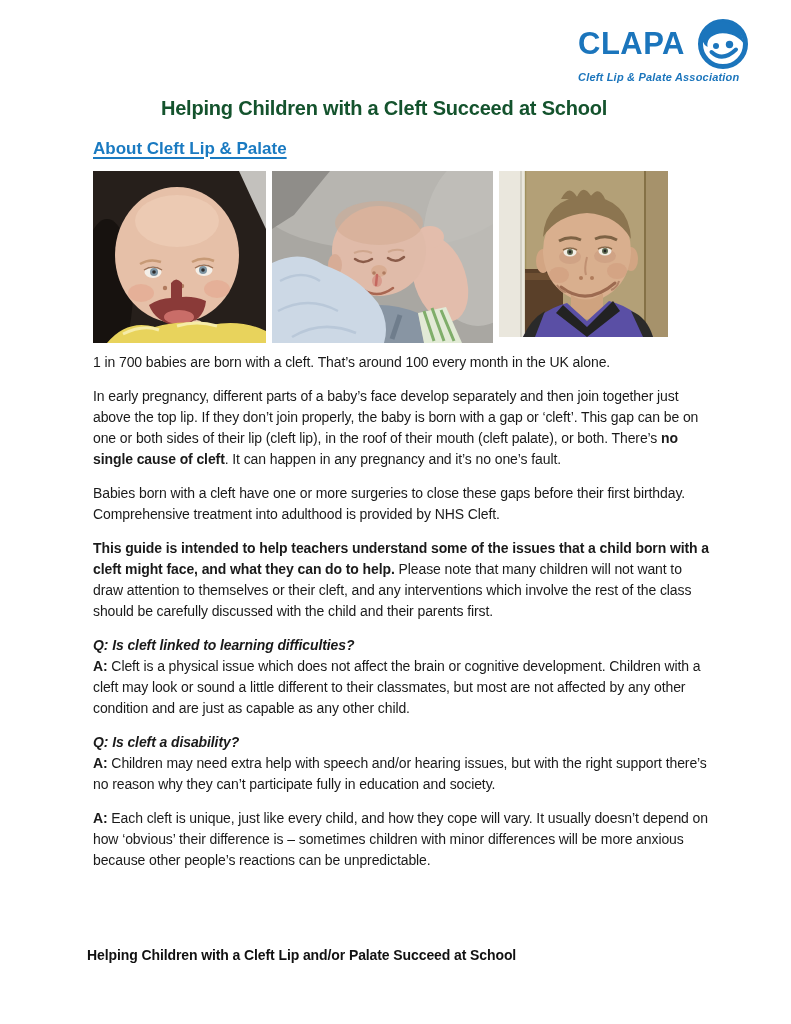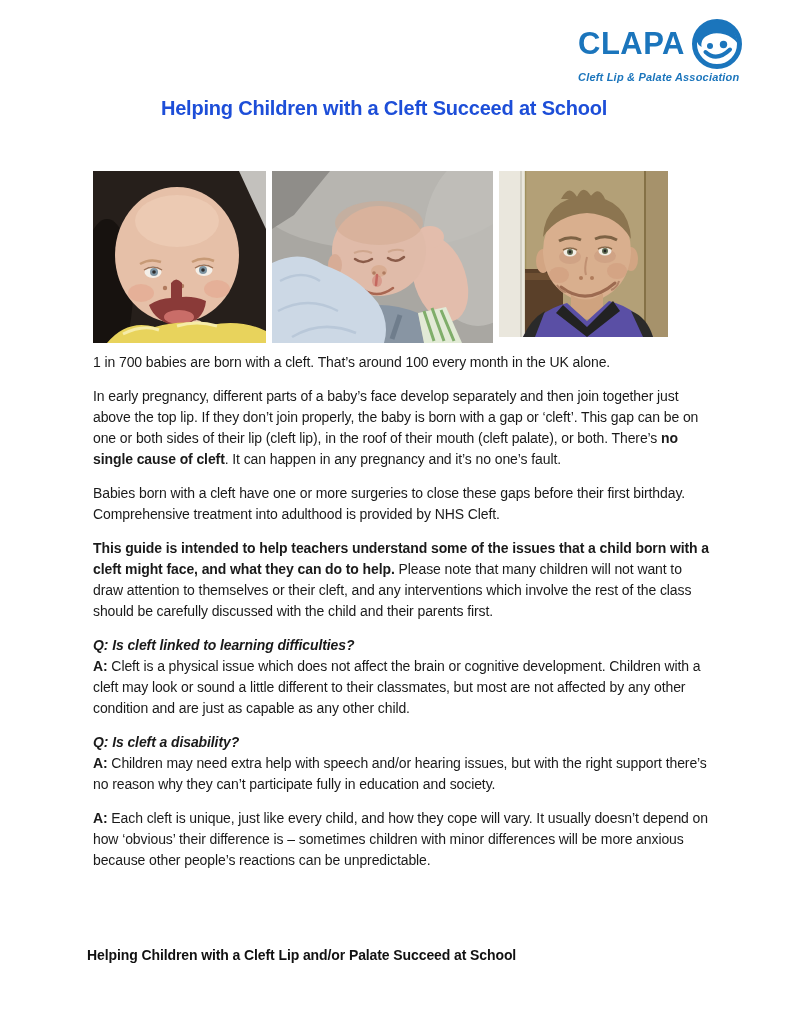--- a/index.html
+++ b/index.html
@@ -6,27 +6,27 @@
   .page{
     position:relative;
     width:791px;height:1024px;
     background:#ffffff;
     font-family:"Liberation Sans", sans-serif;
     color:#1a1a1a;
     overflow:hidden;
   }
   
   .logo{position:absolute;top:16px;left:578px;width:172px;}
-  .logo-row{display:flex;align-items:center;gap:5px;}
+  .logo-row{display:flex;align-items:center;gap:5px;justify-content:space-between;}
   .logo-word{font-size:31px;font-weight:800;letter-spacing:.5px;color:#1b75bc;line-height:1;}
   .logo-face{width:54px;height:54px;display:block;}
   .logo-tagline{font-size:11px;font-style:italic;font-weight:600;color:#1b75bc;margin-top:1px;letter-spacing:.2px;white-space:nowrap;}
   
   .doc-title{position:absolute;top:97px;left:0;width:768px;margin:0;text-align:center;
-    font-size:20px;font-weight:700;color:#1d4ed8;letter-spacing:-0.2px;}
+    font-size:20px;font-weight:700;color:#14532d;letter-spacing:-0.2px;}
   .section-heading{position:absolute;top:139px;left:93px;margin:0;
     font-size:17px;font-weight:700;color:#1a7ac1;
     text-decoration:underline;text-decoration-thickness:2px;text-underline-offset:3px;}
   
   .photo-row{position:absolute;top:171px;left:93px;display:flex;gap:6px;align-items:flex-start;}
   .photo{margin:0;display:block;line-height:0;}
   .photo svg{display:block;}
   
   .body-col{position:absolute;top:352px;left:93px;width:617px;
     font-size:14px;line-height:21px;letter-spacing:-0.1px;}
@@ -51,20 +51,21 @@
           <circle cx="20" cy="30" r="3" fill="#1b75bc"></circle>
           <circle cx="33.5" cy="28.5" r="3.7" fill="#1b75bc"></circle>
           <path d="M 15.5 36 Q 26.5 46.5 40 33.5" stroke="#1b75bc" stroke-width="4" fill="none" stroke-linecap="round"></path>
         </svg>
       </span>
     </div>
     <div class="logo-tagline">Cleft Lip &amp; Palate Association</div>
   </header>
 
   <h1 class="doc-title">Helping Children with a Cleft Succeed at School</h1>
+  <h2 class="section-heading">About Cleft Lip &amp; Palate</h2>
 
   <div class="photo-row">
 
     <figure class="photo" aria-label="Smiling baby with an unrepaired cleft lip, wearing yellow, in a dark car seat">
       <svg viewBox="0 0 173 172" width="173" height="172">
         <rect width="173" height="172" fill="#261f1b"></rect>
         <polygon points="146,0 173,0 173,58 158,26" fill="#c3c1bd"></polygon>
         <ellipse cx="14" cy="120" rx="26" ry="72" fill="#17120f"></ellipse>
         <ellipse cx="84" cy="84" rx="62" ry="68" fill="#e6c0a8"></ellipse>
         <ellipse cx="84" cy="50" rx="42" ry="26" fill="#f0d2bc" opacity="0.55"></ellipse>

